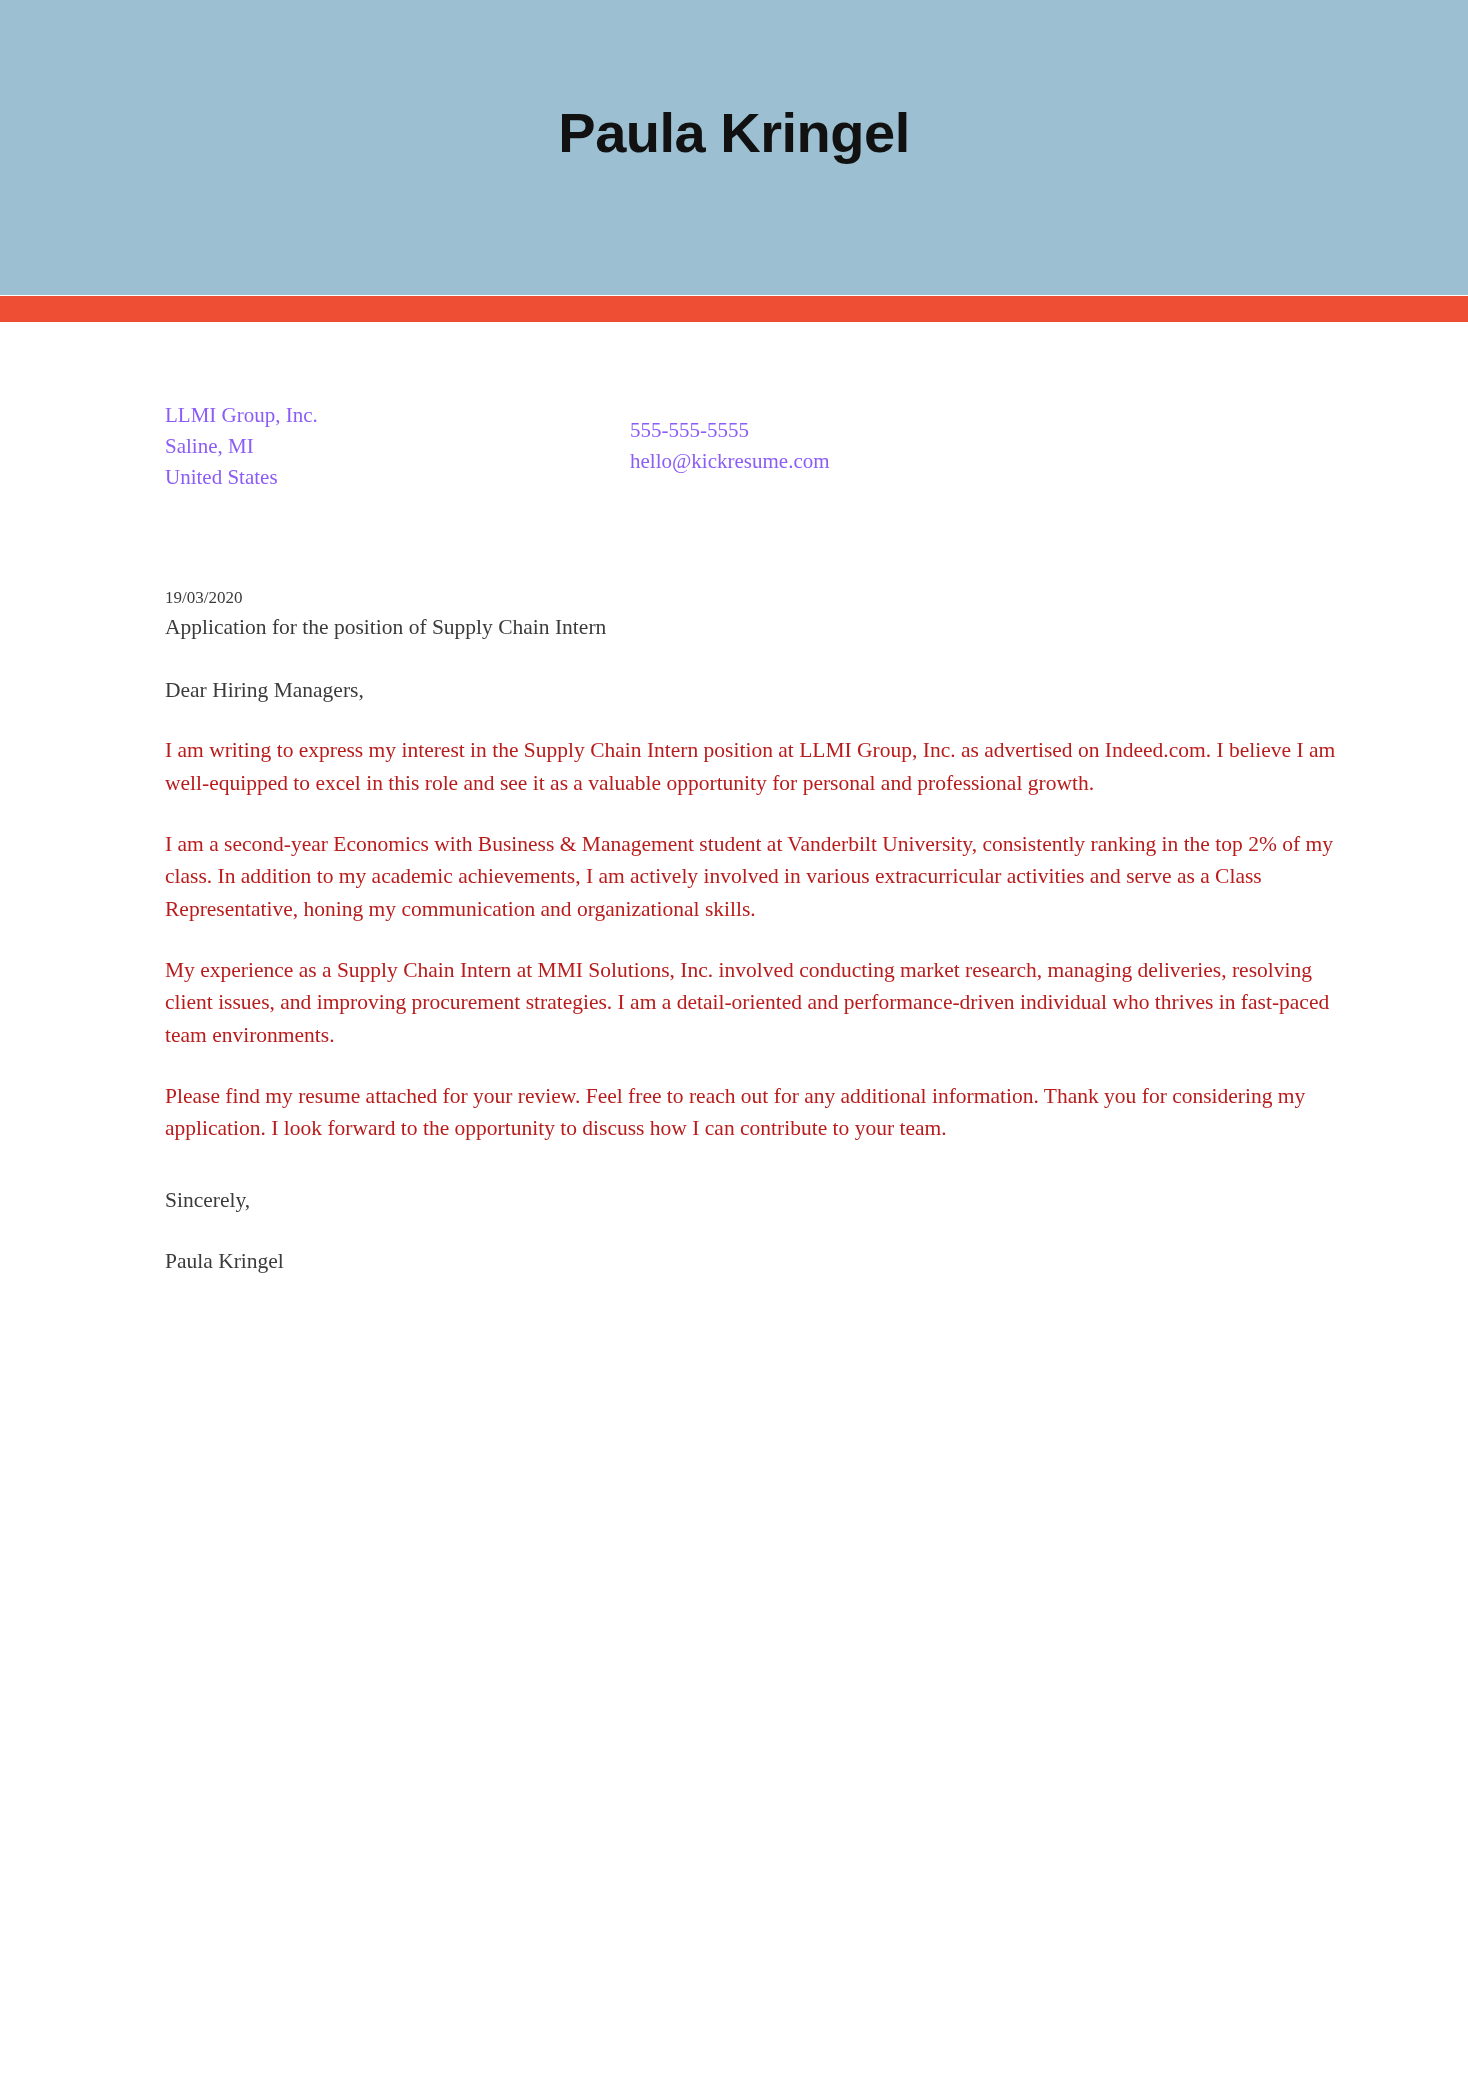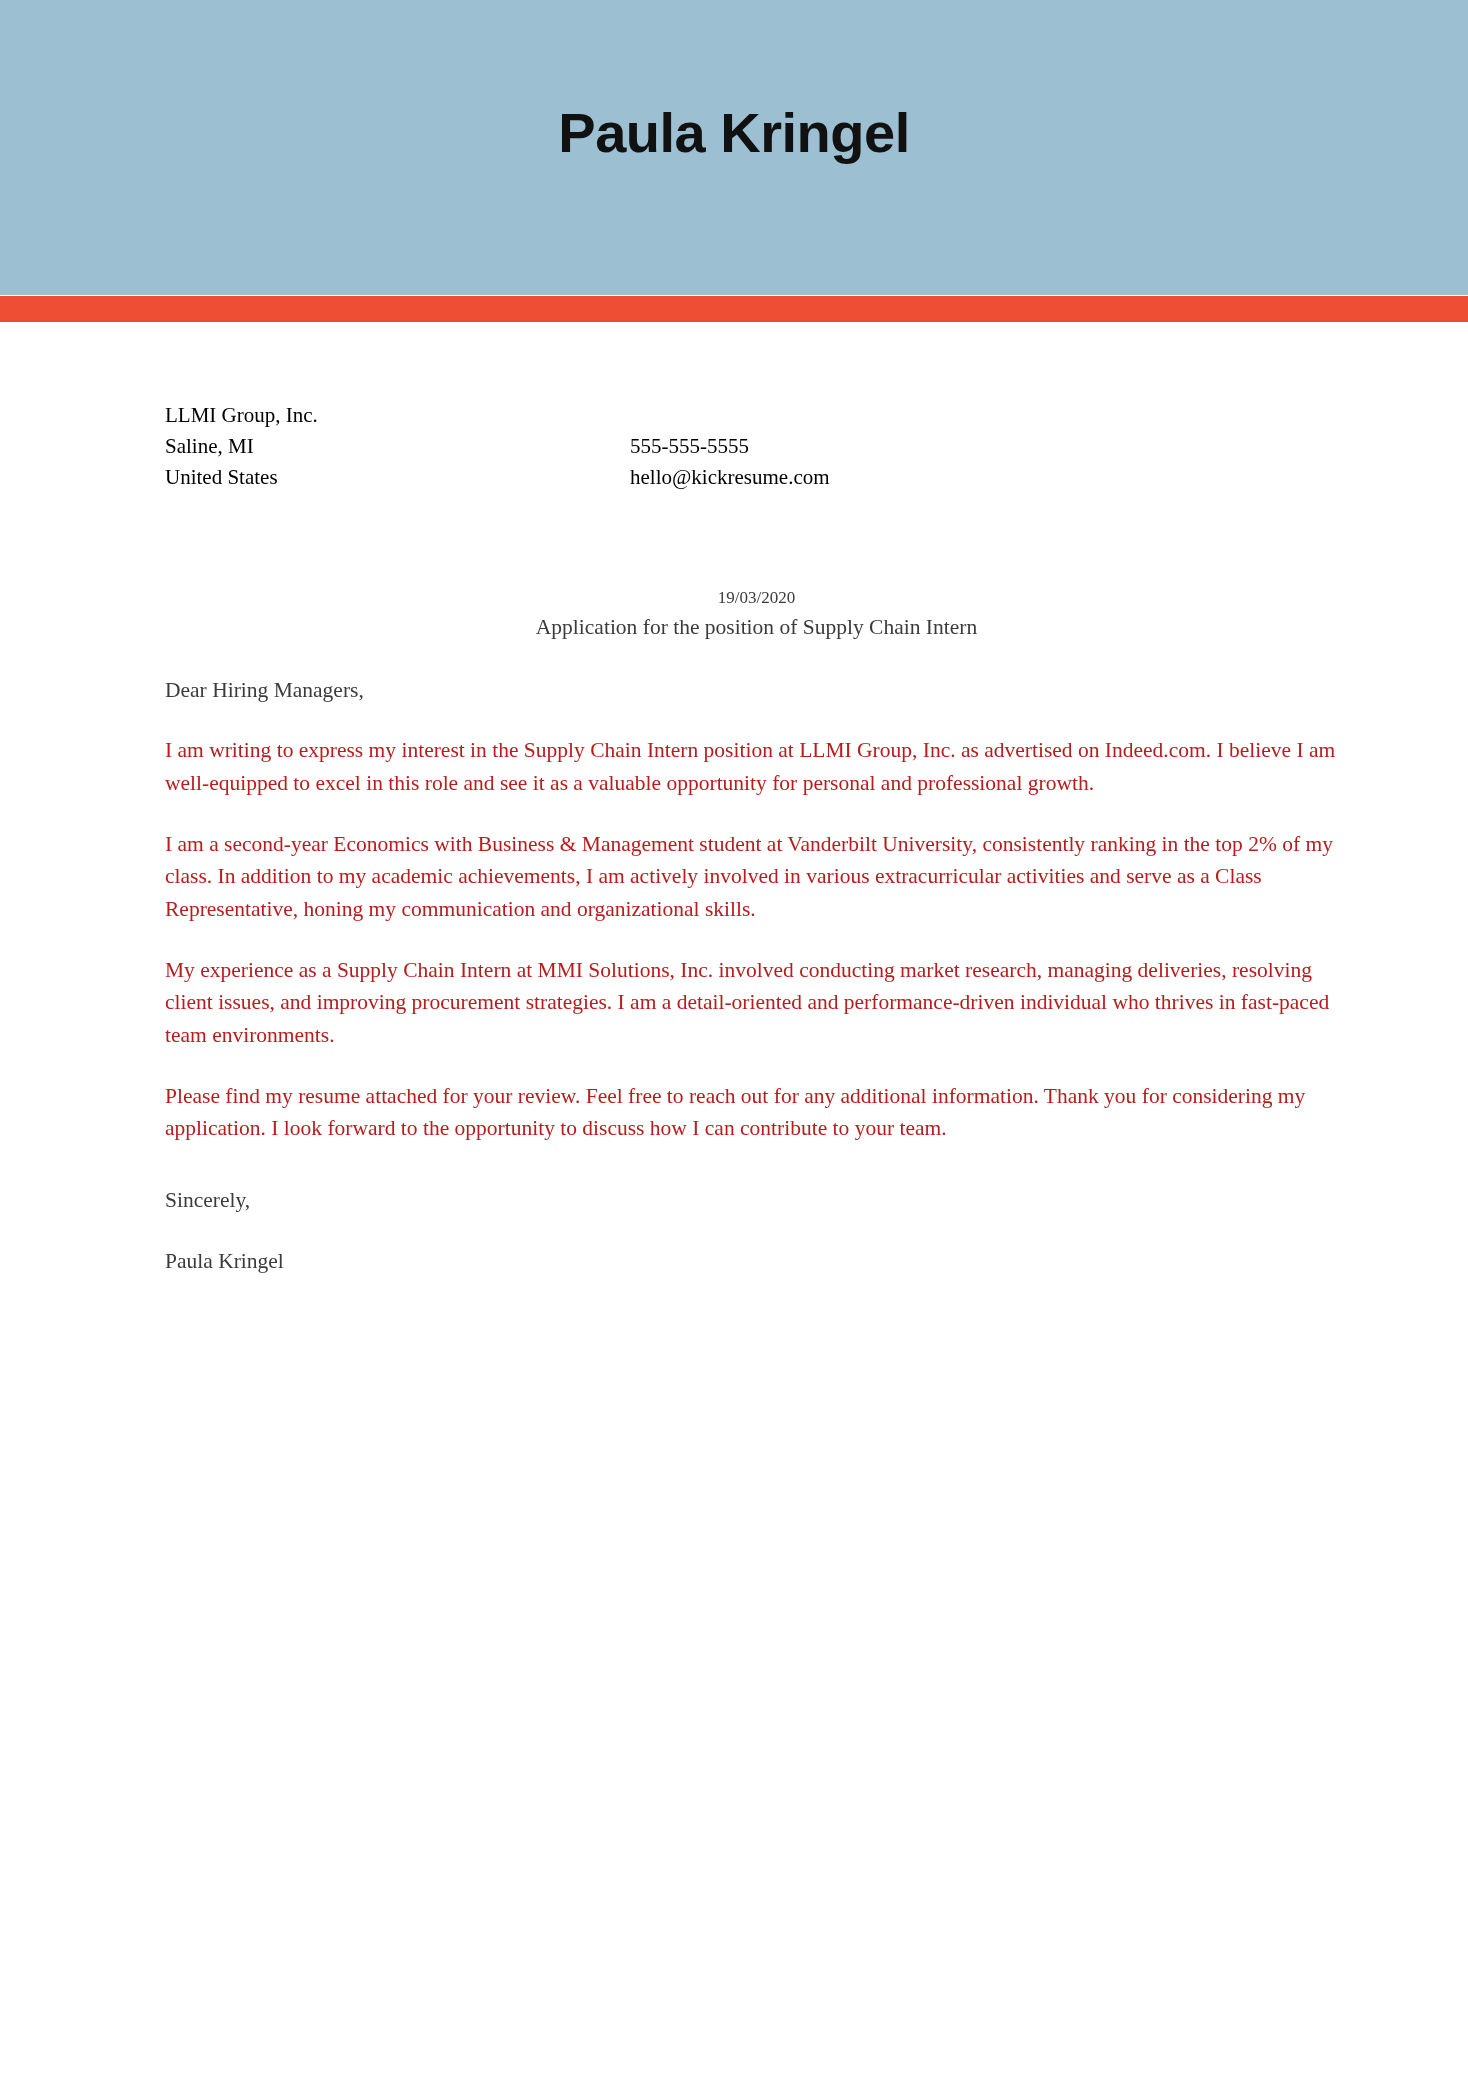--- a/index.html
+++ b/index.html
@@ -56,42 +56,41 @@
   .body-wrap {
     position: absolute;
     left: 165px;
     top: 400px;
     width: 1183px;
   }
 
   
   .info-block {
     display: flex;
-    align-items: flex-end;
+    align-items: center;
     font-size: 21px;
     line-height: 1.47;
-    color: #000000;
+    color: #8b5cf6;
     margin-bottom: 0;
   }
   .info-col-left {
     width: 465px;
     flex: 0 0 465px;
   }
   .info-col-right {
     flex: 1 1 auto;
   }
   .info-line {
     display: block;
     white-space: nowrap;
   }
 
   
   .meta-block {
     margin-top: 92px;
-    text-align: center;
   }
   .date-line {
     font-size: 17px;
     line-height: 1.5;
     color: #3b3b3b;
     display: block;
   }
   .subject-line {
     font-size: 21.5px;
     line-height: 1.45;

